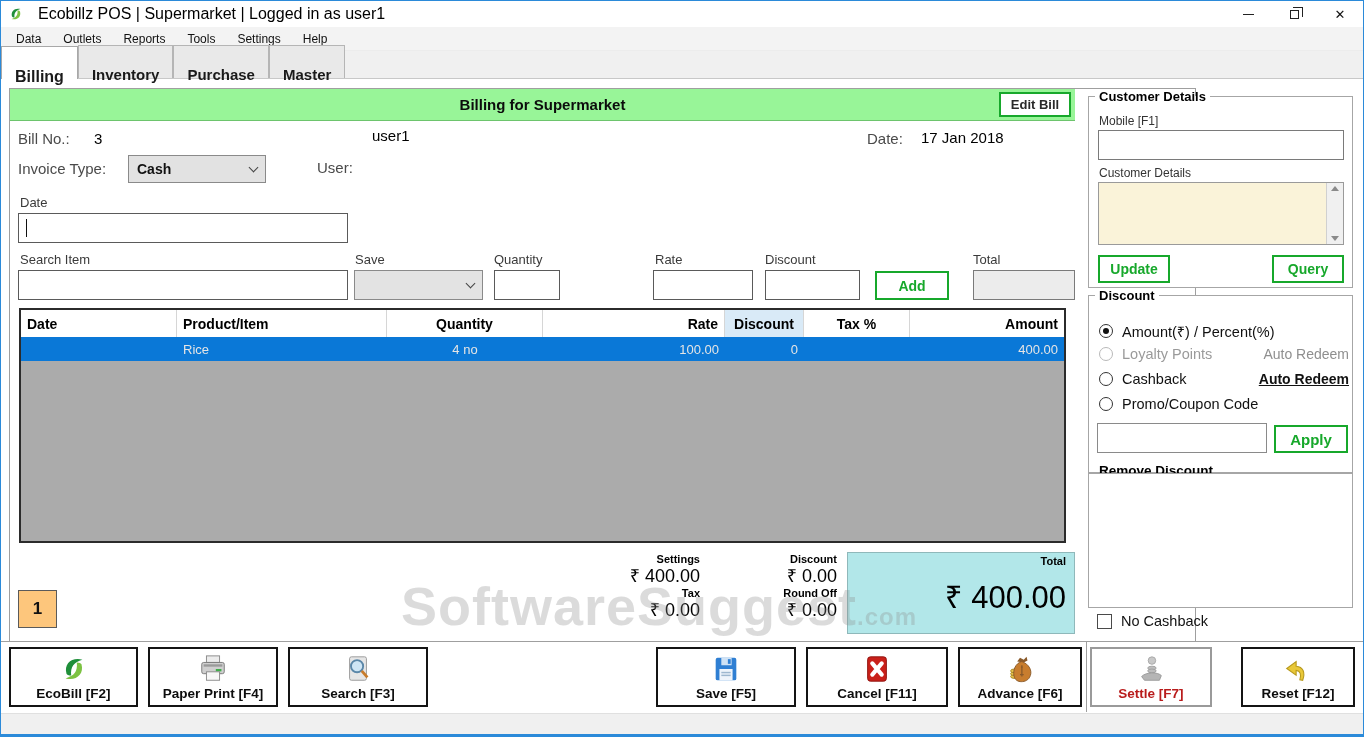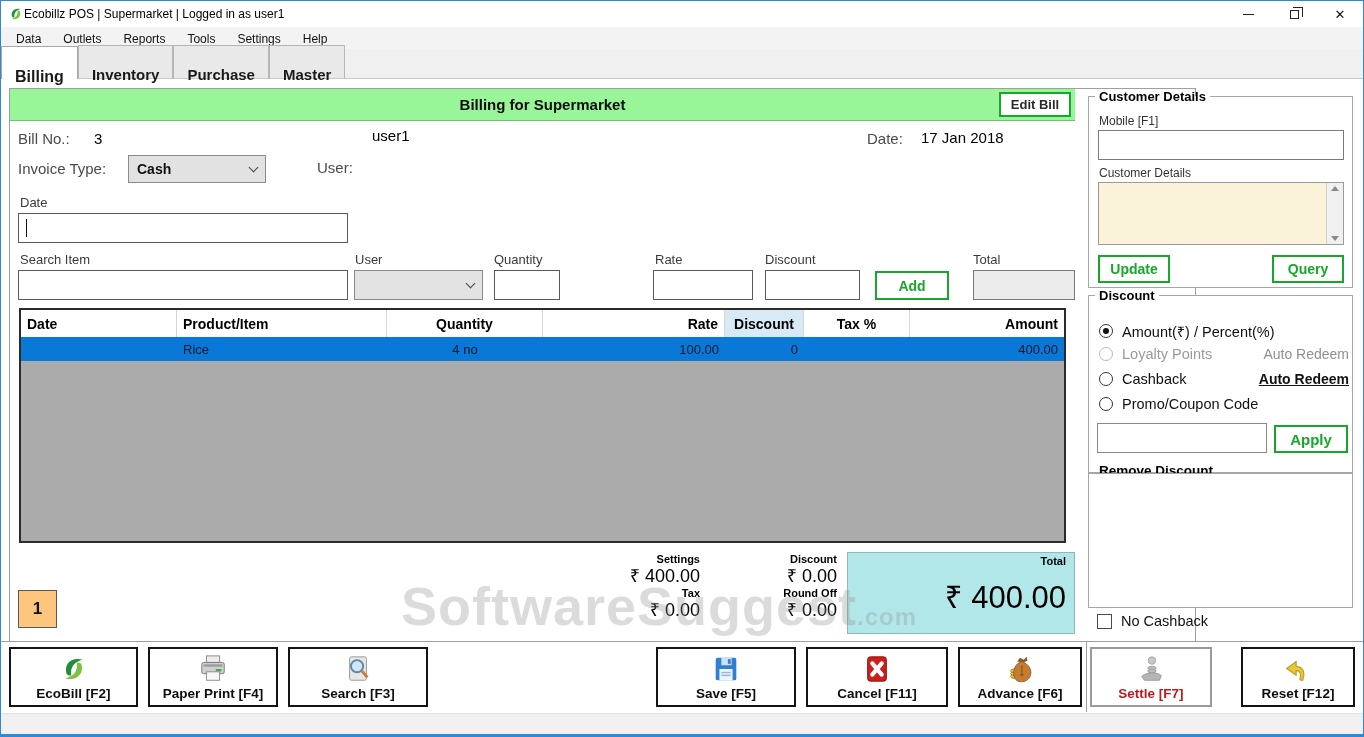--- a/index.html
+++ b/index.html
@@ -7,21 +7,21 @@
   .window {
     position: relative; width: 1364px; height: 737px; background: #fff;
     font-family: "Liberation Sans", sans-serif; color:#111;
     border: 1px solid #2b8ad9; border-bottom: 3px solid #2b8ad9;
     overflow: hidden;
   }
   .abs { position: absolute; }
 
   
   .titlebar { height: 26px; display: flex; align-items: center; background:#fff; padding-left: 7px; }
-  .title-text { font-size: 12px; margin-left: 0; color:#000; }
+  .title-text { font-size: 16px; margin-left: 14px; color:#000; }
   .win-controls { margin-left: auto; display: flex; height: 26px; }
   .win-btn { width: 46px; height: 26px; display: flex; align-items: center; justify-content: center; }
   .min-glyph { display:block; width: 11px; height: 0; border-top: 1px solid #222; }
   .restore-glyph { position: relative; width: 9px; height: 9px; border: 1px solid #222; background:#fff; }
   .restore-glyph::before { content:""; position:absolute; left:2px; top:-4px; width:9px; height:9px;
       border:1px solid #222; border-left:none; border-bottom:none; }
   .close-glyph { font-size: 13px; color:#111; }
 
   
   .menubar { height: 24px; background:#f3f3f3; display:flex; align-items:center; padding-left:4px; border-bottom:1px solid #ececec;}
@@ -52,21 +52,21 @@
   .caret { display:inline-block; width:1px; height:18px; background:#111; margin-left:2px; margin-top:5px; }
   .btn-green { background:#fff; border:2px solid #17a82b; color:#17a82b; font-weight:bold; font-size:14px;
                display:flex; align-items:center; justify-content:center; cursor:pointer; }
   .disabled-field { background:#ececec; border:1px solid #7a7a7a; }
 
   
   .items-table { position:absolute; left:9px; top:219px; width:1047px; border:2px solid #2b2b2b; background:#fff; }
   .thead { display:flex; height:27px; background:#fff; }
   .th { font-size:14px; font-weight:bold; display:flex; align-items:center; border-right:1px solid #d6d6d6; padding:0 6px; color:#000; }
   .th:last-child { border-right:none; }
-  .trow { display:flex; height:24px; background:#0a78d7; color:#0f172a; }
+  .trow { display:flex; height:24px; background:#0a78d7; color:#e5e5e5; }
   .td { font-size:13px; display:flex; align-items:center; padding:0 6px; }
   .table-filler { height:180px; background:#ababab; }
   .c0{width:156px;} .c1{width:210px;} .c2{width:156px; justify-content:center;}
   .c3{width:182px; justify-content:flex-end;} .c4{width:79px; justify-content:flex-end;}
   .c5{width:106px; justify-content:center;} .c6{width:154px; justify-content:flex-end;}
   .th.c4 { background:#d9eaf7; justify-content:center; }
   .th.c3, .th.c6 { justify-content:flex-end; }
 
   
   .tot-col { position:absolute; text-align:right; }
@@ -172,21 +172,21 @@
     <span class="abs info-lbl" style="left:8px; top:71px;">Invoice Type:</span>
     <div class="abs sel-box" style="left:118px; top:66px; width:138px; height:28px;">
       <span class="sel-text">Cash</span>
       <span class="chev"></span>
     </div>
 
     <span class="abs form-lbl" style="left:10px; top:106px;">Date</span>
     <div class="abs inp" style="left:8px; top:124px; width:330px; height:30px;"><span class="caret"></span></div>
 
     <span class="abs form-lbl" style="left:10px; top:163px;">Search Item</span>
-    <span class="abs form-lbl" style="left:345px; top:163px;">User</span>
+    <span class="abs form-lbl" style="left:345px; top:163px;">Save</span>
     <span class="abs form-lbl" style="left:484px; top:163px;">Quantity</span>
     <span class="abs form-lbl" style="left:645px; top:163px;">Rate</span>
     <span class="abs form-lbl" style="left:755px; top:163px;">Discount</span>
     <span class="abs form-lbl" style="left:963px; top:163px;">Total</span>
 
     <input class="abs inp" style="left: 8px; top: 181px; width: 330px; height: 30px;">
     <div class="abs sel-box" style="left:344px; top:181px; width:129px; height:30px; background:#e3e3e3;">
       <span class="sel-text"></span>
       <span class="chev"></span>
     </div>

